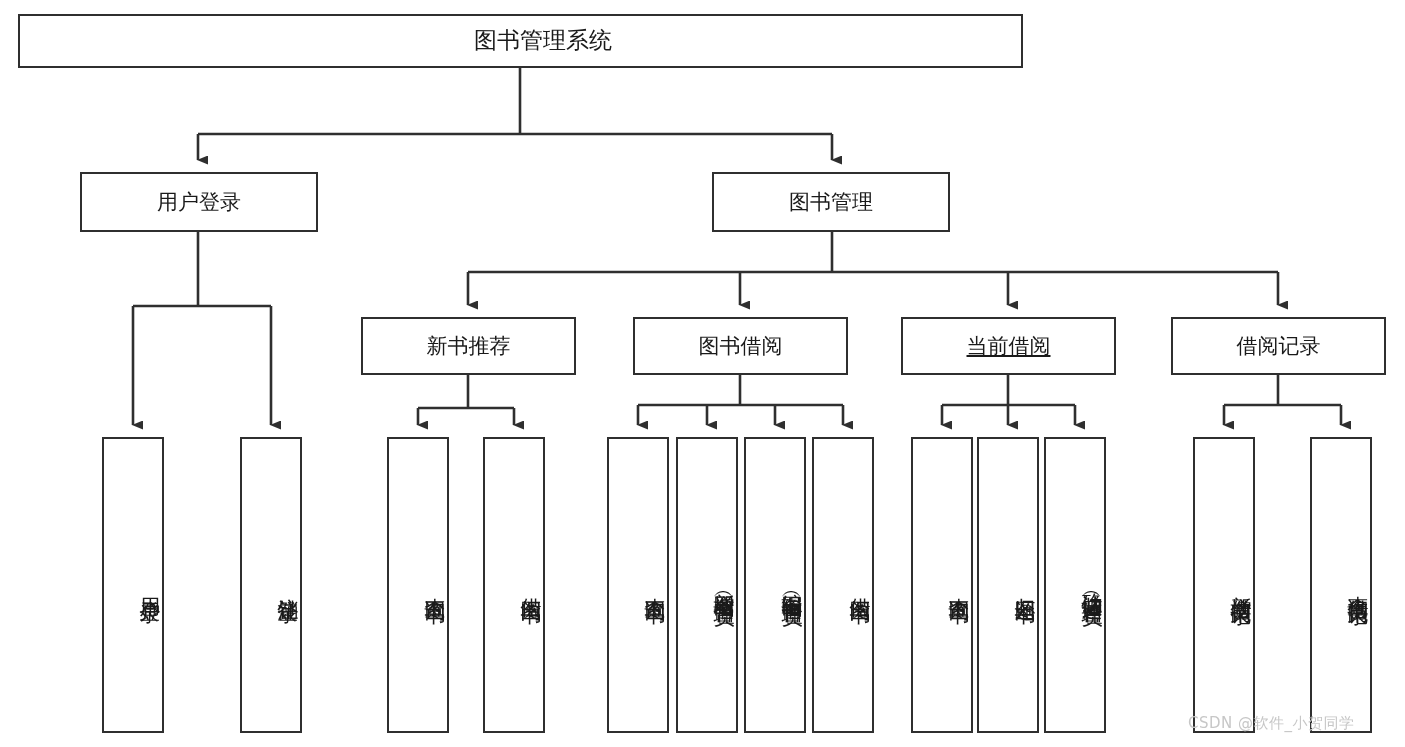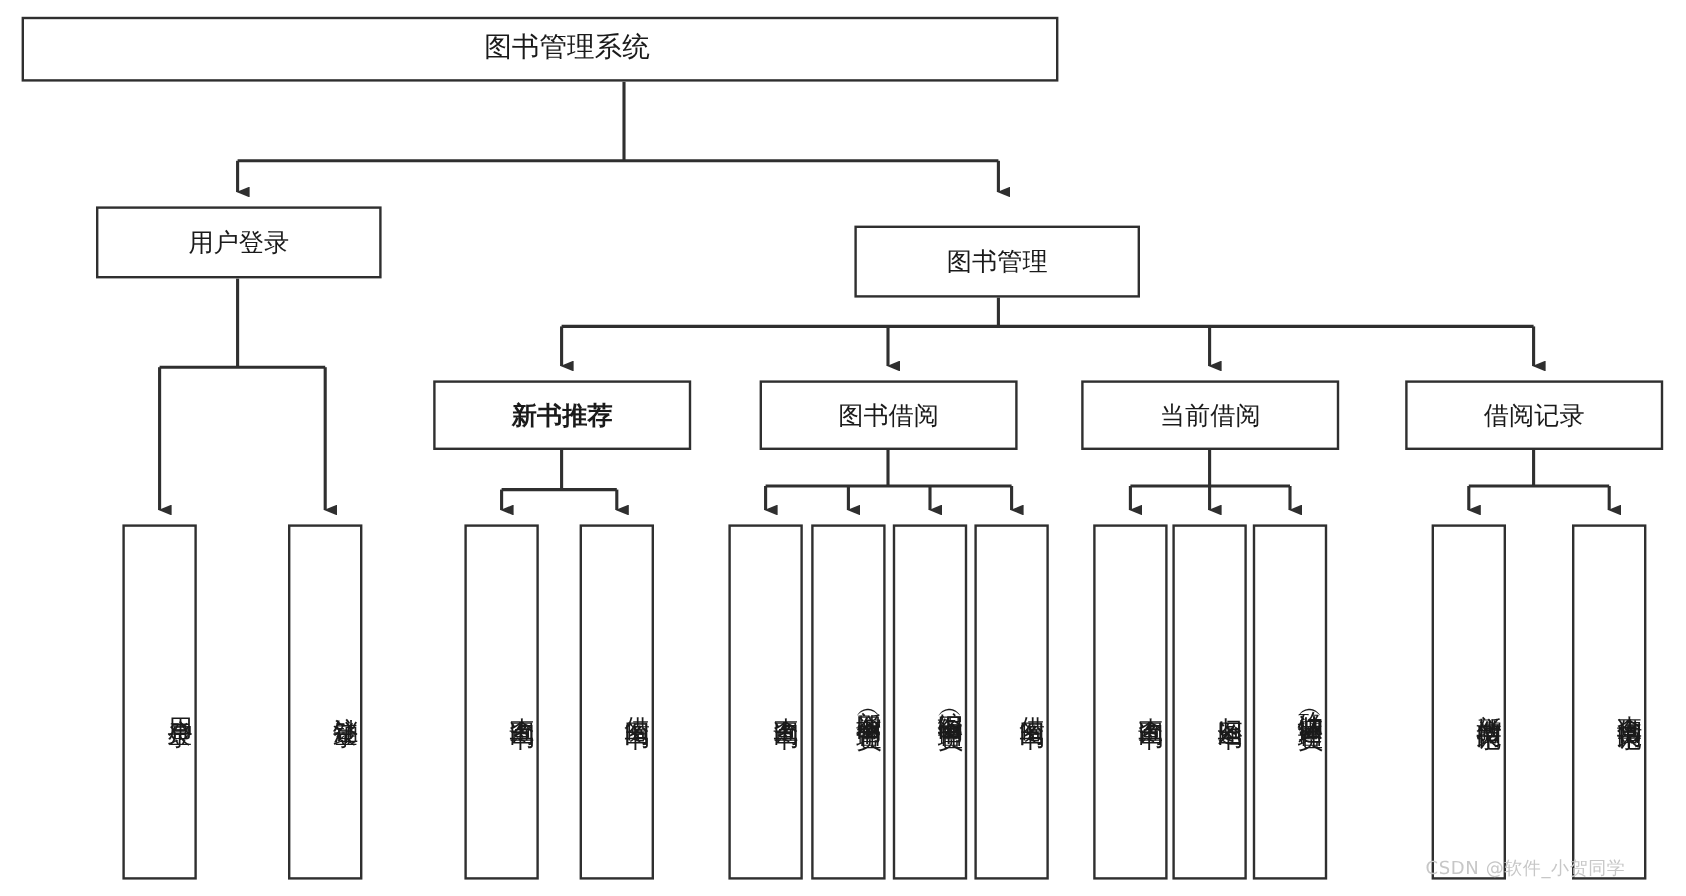--- a/index.html
+++ b/index.html
@@ -119,38 +119,38 @@
       <path d="M1008,405 L1008,425" marker-end="url(#arr)"></path>
       <path d="M1075,405 L1075,425" marker-end="url(#arr)"></path>
 
       <path d="M1278,375 L1278,405"></path>
       <path d="M1224,405 L1341,405"></path>
       <path d="M1224,405 L1224,425" marker-end="url(#arr)"></path>
       <path d="M1341,405 L1341,425" marker-end="url(#arr)"></path>
     </g>
   </svg>
 
-  <div class="node root" style="left:18px; top:14px; width:864px; height:54px;padding-left:45px;">
+  <div class="node root" style="left:18px; top:14px; width:1005px; height:54px;padding-left:45px;">
     <span>图书管理系统</span>
   </div>
 
   <div class="node level2" style="left:80px; top:172px; width:238px; height:60px;">
     <span>用户登录</span>
   </div>
-  <div class="node level2" style="left:712px; top:172px; width:238px; height:60px;margin-top:16px;">
+  <div class="node level2" style="left:712px; top:172px; width:238px; height:60px;">
     <span>图书管理</span>
   </div>
 
-  <div class="node level3" style="left:361px; top:317px; width:215px; height:58px;font-weight:bold;">
+  <div class="node level3" style="left:361px; top:317px; width:215px; height:58px;">
     <span>新书推荐</span>
   </div>
   <div class="node level3" style="left:633px; top:317px; width:215px; height:58px;">
     <span>图书借阅</span>
   </div>
-  <div class="node level3" style="left:901px; top:317px; width:215px; height:58px;">
+  <div class="node level3" style="left:901px; top:317px; width:215px; height:58px;text-decoration:underline;">
     <span>当前借阅</span>
   </div>
   <div class="node level3" style="left:1171px; top:317px; width:215px; height:58px;text-align:right;">
     <span>借阅记录</span>
   </div>
 
   <div class="node leaf" style="left:102px; top:437px; width:62px; height:296px;">
     <span class="vtext">用户登录</span>
   </div>
   <div class="node leaf" style="left:240px; top:437px; width:62px; height:296px;">

